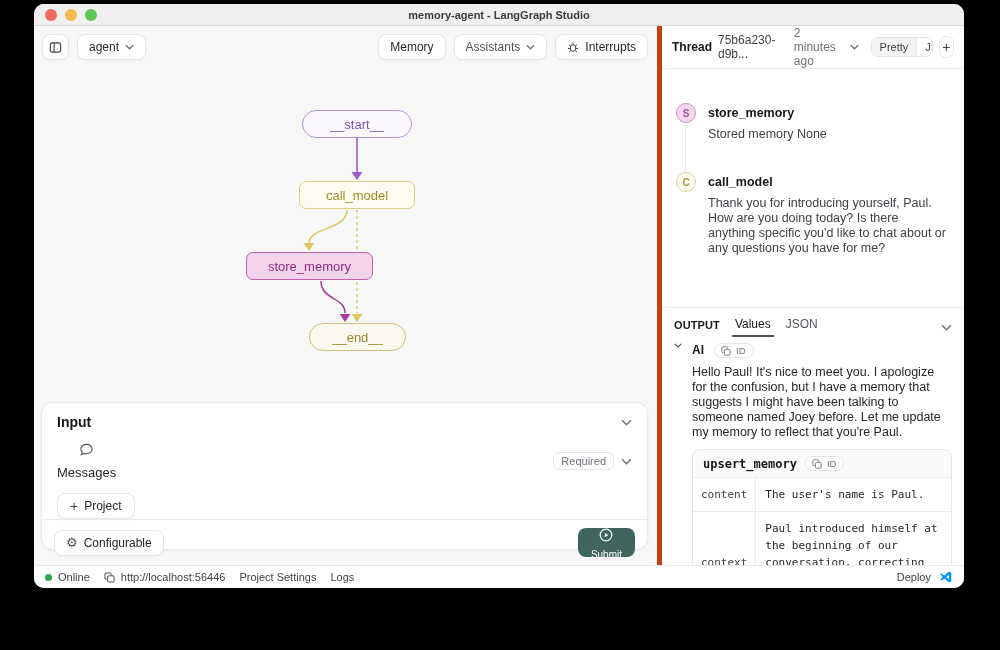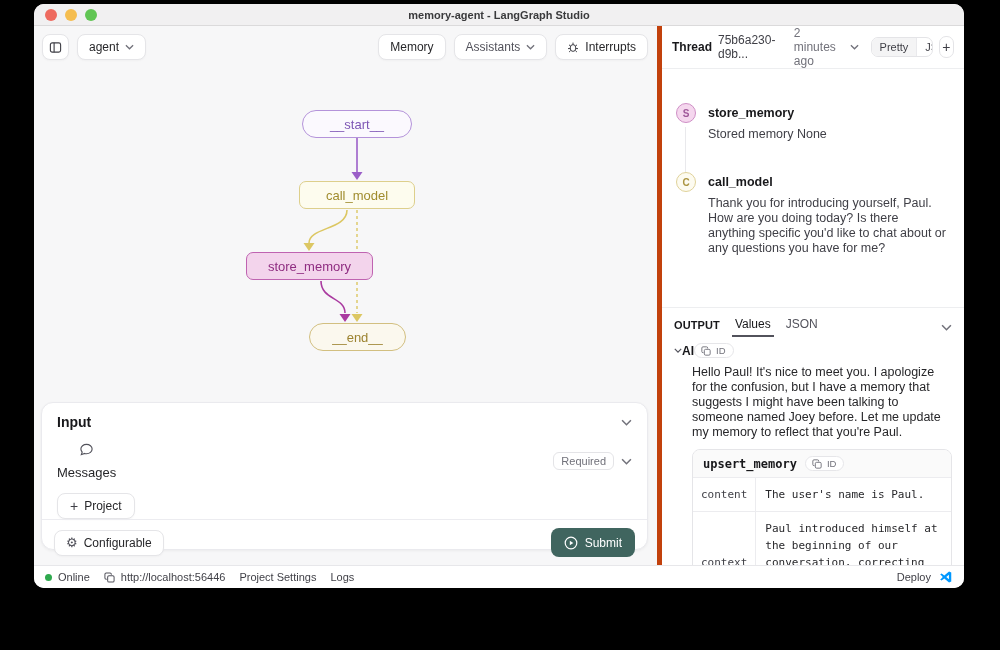--- a/index.html
+++ b/index.html
@@ -49,21 +49,21 @@
   .ic-field-left { display:flex; align-items:center; gap:8px; font-size:13px; font-weight:500; color:#27272a;flex-direction:column; }
   .ic-field-right { display:flex; align-items:center; gap:7px; }
   .badge { border:1px solid #e4e4e7; border-radius:6px; padding:2px 7px; font-size:11px; color:#71717a; background:#fff; }
   .msgbtn { margin-top:13px; display:inline-flex; align-items:center; gap:6px; background:#fff;
             border:1px solid #e5e5e8; border-radius:8px; height:26px; padding:0 12px; font-size:12px;
             color:#27272a; box-shadow:0 1px 2px rgba(0,0,0,.03); cursor:pointer; }
   .plus { font-size:14px; line-height:1; color:#3f3f46; }
   .ic-footer { flex:0 0 46px; border-top:1px solid #ececf0; display:flex; align-items:center;
                justify-content:space-between; padding:0 12px; }
   .submitbtn { background:#40655f; color:#fff; border:none; border-radius:8px; height:29px; padding:0 13px;
-               display:inline-flex; align-items:center; gap:7px; font-size:12px; font-weight:500; cursor:pointer; }
+               display:inline-flex; align-items:center; gap:7px; font-size:10px; font-weight:500; cursor:pointer;flex-direction:column; }
   
   .rightpanel { flex:0 0 307px; width:307px; border-left:5px solid #c2410c; background:#fff;
                 display:flex; flex-direction:column; min-height:0; overflow:hidden; }
   .thread-header { flex:0 0 30px; display:flex; align-items:center; gap:6px; padding:0 10px;
                    border-bottom:1px solid #edeef0; font-size:12px; }
   .th-label { font-weight:700; color:#18181b; }
   .th-id { color:#3f3f46; }
   .th-time { color:#71717a; margin-left:12px; }
   .th-spacer { flex:1; }
   .seg { display:flex; border:1px solid #e4e4e7; border-radius:7px; overflow:hidden; font-size:11px; color:#3f3f46; }
@@ -85,21 +85,21 @@
   .entry-body { font-size:12.5px; color:#3f3f46; line-height:15px; margin-top:7px; }
   
   .output-section { flex:0 0 258px; border-top:1px solid #edeef0; display:flex; flex-direction:column; overflow:hidden; }
   .output-header { flex:0 0 28px; display:flex; align-items:flex-end; gap:15px; padding:0 12px 5px; }
   .out-label { font-size:11px; font-weight:700; color:#18181b; letter-spacing:.01em; }
   .tab { font-size:12px; color:#52525b; position:relative; cursor:pointer; }
   .tab.active { color:#18181b; font-weight:500; }
   .tab.active::after { content:""; position:absolute; left:-3px; right:-3px; bottom:-6px; height:2px; background:#52525b; }
   .out-chev { margin-left:auto; }
   .output-content { flex:1; overflow:hidden; padding:7px 12px 0; }
-  .ai-row { display:flex; align-items:center; gap:0; }
+  .ai-row { display:flex; gap:10px; }
   .role-name { font-size:12px; font-weight:700; color:#18181b; }
   .idpill { display:inline-flex; align-items:center; gap:5px; border:1px solid #e6e6e9; border-radius:999px;
             padding:1px 7px 1px 6px; font-size:9.5px; color:#71717a; background:#fff; }
   .ai-text { margin:7px 0 9px 18px; font-size:12.5px; color:#27272a; line-height:15px; }
   .toolcard { margin-left:18px; border:1px solid #e5e5e8; border-radius:8px; overflow:hidden; background:#fff; }
   .toolcard-header { background:#fafafa; border-bottom:1px solid #ececef; padding:6px 10px;
                      display:flex; align-items:center; gap:8px; }
   .tc-name { font-family:"DejaVu Sans Mono",monospace; font-size:12px; font-weight:700; color:#18181b; }
   .toolrow { display:flex; border-bottom:1px solid #ececef; }
   .toolrow:last-child { border-bottom:none; }

